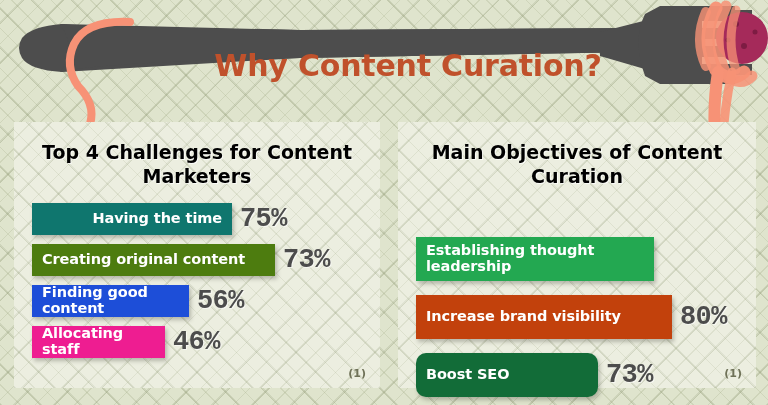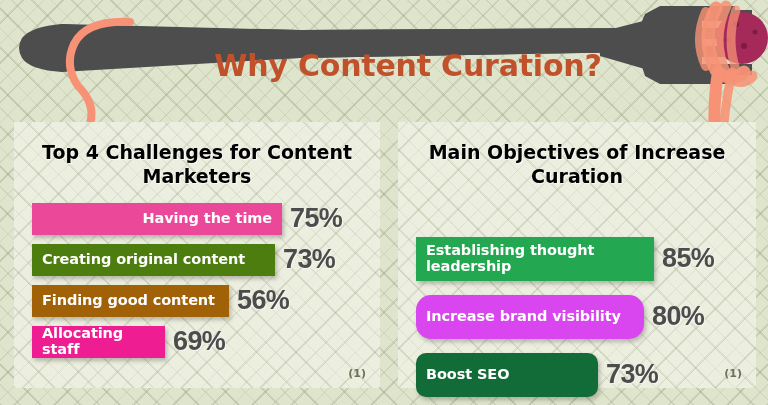--- a/index.html
+++ b/index.html
@@ -157,21 +157,21 @@
     letter-spacing: -0.1px;
     box-shadow: 2px 3px 4px rgba(60,60,50,0.30);
     white-space: pre-line;
   }
   .bar.tall { height: 44px; }
 
   .bar-label { display: block; }
 
   .bar-value {
     margin-left: 8px;
-    font-family: Liberation Sans, sans-serif;
+    font-family: Liberation Mono, monospace;
     font-size: 27px;
     font-weight: bold;
     color: #4c4c4c;
     letter-spacing: -0.6px;
     text-shadow: 1px 1px 0 rgba(255,255,255,0.6);
     white-space: nowrap;
   }
 
   
   .bar.align-right { justify-content: flex-end; }
@@ -238,68 +238,67 @@
 
   <div id="title">Why Content Curation?</div>
 
   <div class="panel" id="panel-left">
     <div class="panel-heading">Top 4 Challenges for
 Content Marketers</div>
 
     <div class="bars">
 
       <div class="bar-row">
-        <div class="bar align-right" style="width:250px;background:#ec4899;justify-content:flex-end;">
+        <div class="bar align-right" style="width:200px;background:#0f766e;justify-content:flex-end;">
           <span class="bar-label">Having the time</span>
         </div>
         <span class="bar-value">75%</span>
       </div>
 
       <div class="bar-row">
         <div class="bar" style="width:243px;background:#4d7c0f;">
           <span class="bar-label">Creating original content</span>
         </div>
         <span class="bar-value">73%</span>
       </div>
 
       <div class="bar-row">
-        <div class="bar" style="width:197px;background:#a16207;">
+        <div class="bar" style="width:157px;background:#1d4ed8;">
           <span class="bar-label">Finding good content</span>
         </div>
         <span class="bar-value">56%</span>
       </div>
 
       <div class="bar-row">
         <div class="bar" style="width:133px;background:#ee1d91;">
           <span class="bar-label">Allocating staff</span>
         </div>
-        <span class="bar-value">69%</span>
+        <span class="bar-value">46%</span>
       </div>
 
     </div>
 
     <div class="footnote">(1)</div>
   </div>
 
   <div class="panel" id="panel-right">
     <div class="panel-heading">Main Objectives
-of Increase Curation</div>
+of Content Curation</div>
 
     <div class="bars" style="margin-top:18px;">
 
       <div class="bar-row" style="margin-bottom:14px;margin-top:48px;">
         <div class="bar tall" style="width:238px;background:#23a851;">
           <span class="bar-label">Establishing thought
 leadership</span>
         </div>
-        <span class="bar-value">85%</span>
       </div>
 
       <div class="bar-row" style="margin-bottom:14px;">
-        <div class="bar tall" style="width:228px;background:#d946ef;border-radius:15px;">
+        <div class="bar tall" style="width:256px;background:#c2410c;">
           <span class="bar-label">Increase brand visibility</span>
         </div>
         <span class="bar-value">80%</span>
       </div>
 
       <div class="bar-row">
         <div class="bar tall" style="width:182px;background:#126c38;border-radius:10px;">
           <span class="bar-label">Boost SEO</span>
         </div>
         <span class="bar-value">73%</span>

